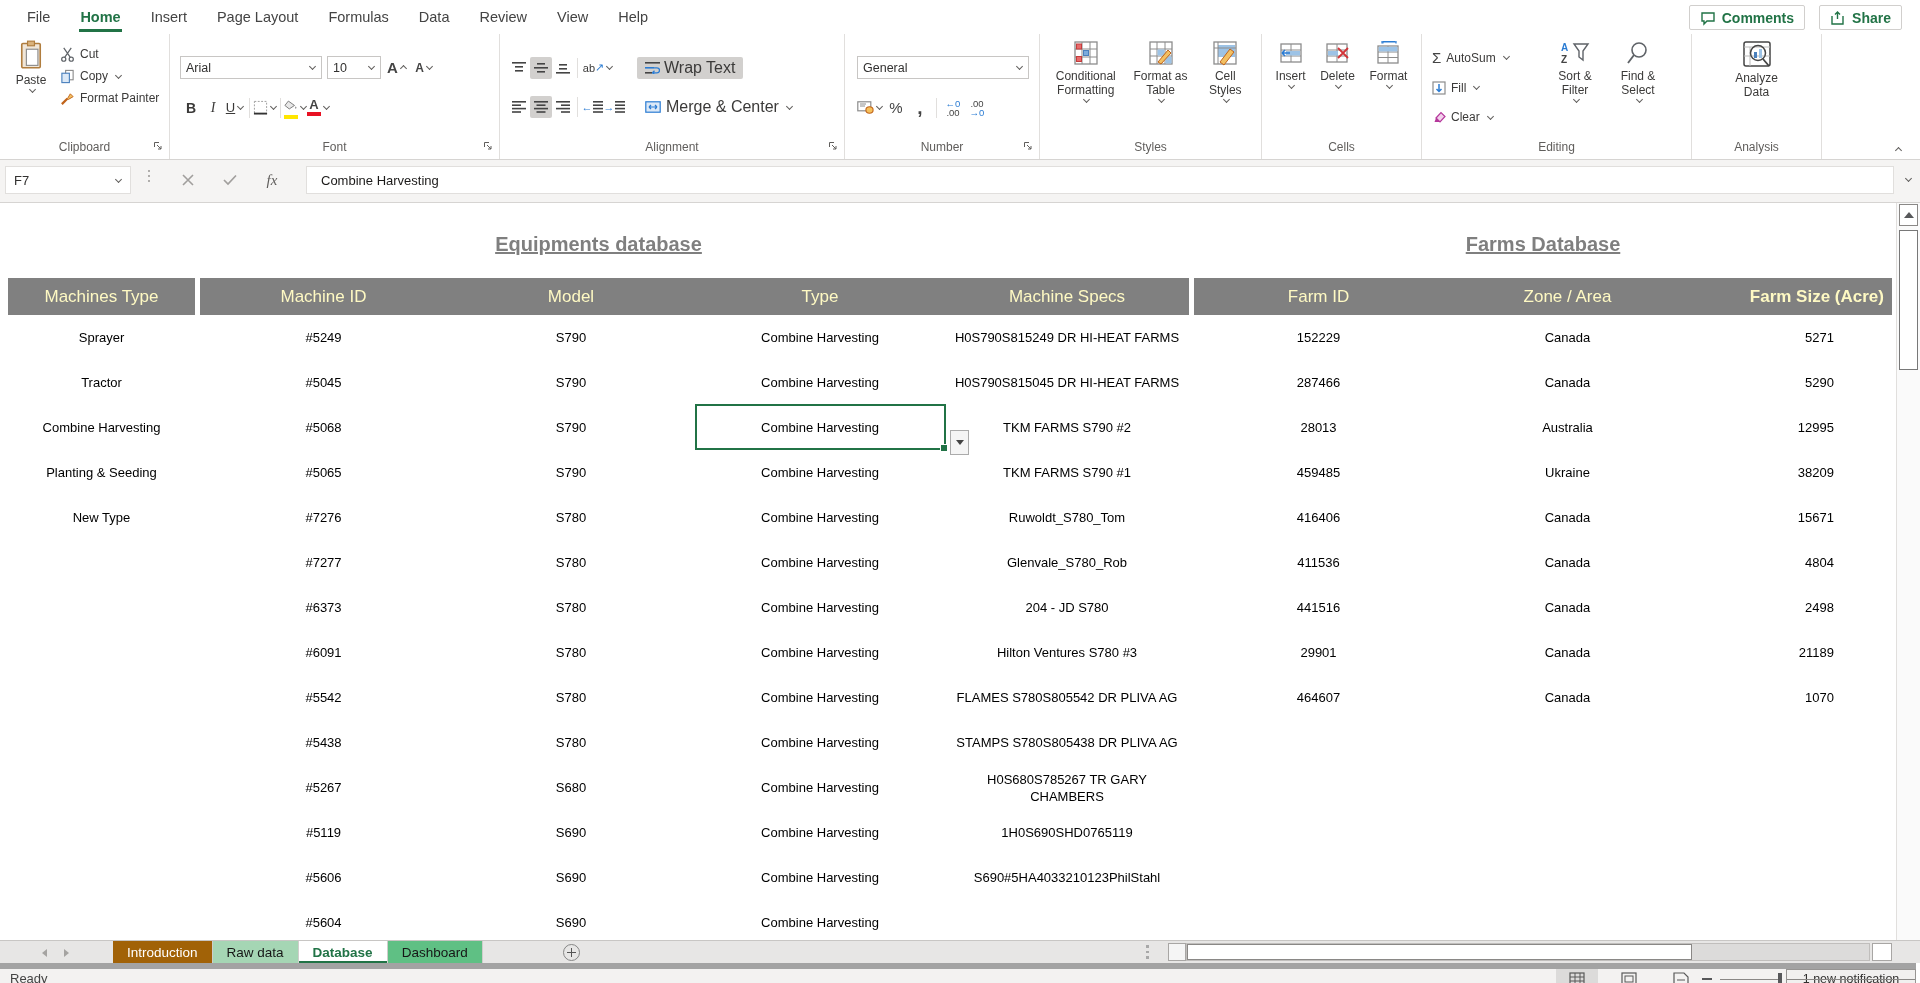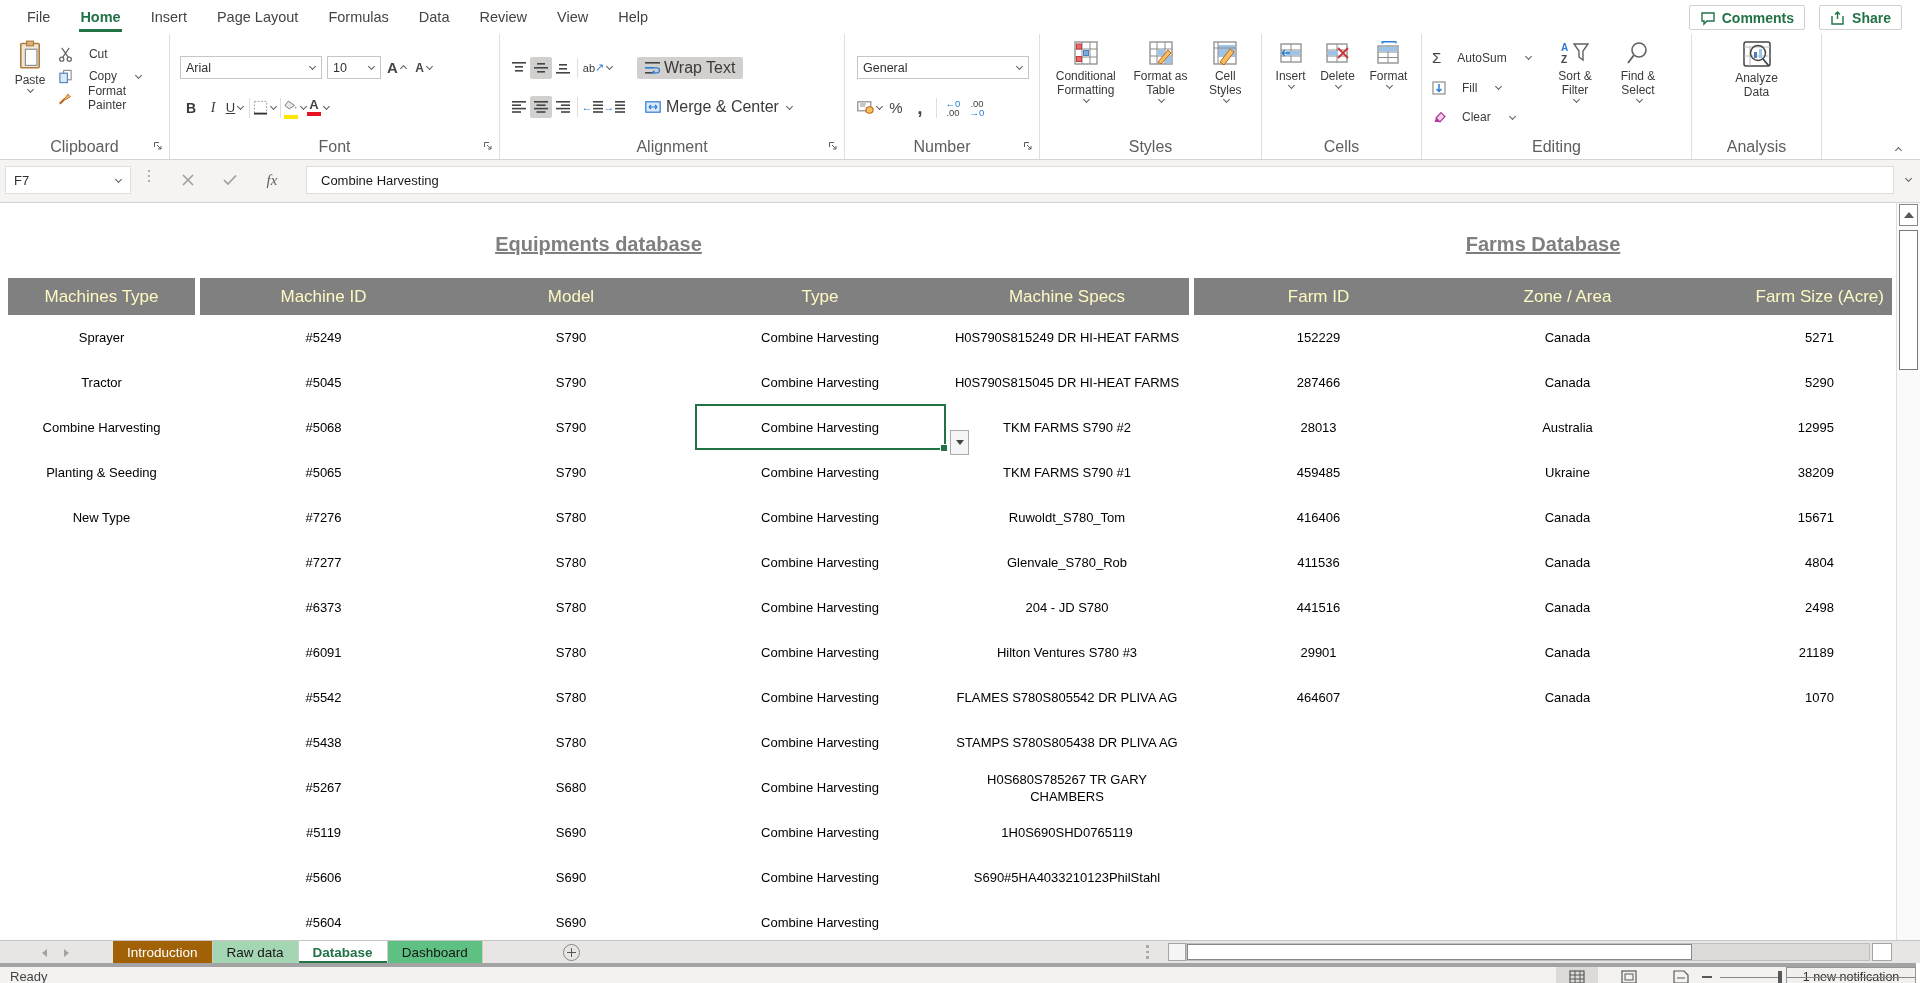--- a/index.html
+++ b/index.html
@@ -14,27 +14,27 @@
   .rtab.active { font-weight:700; color:#217346; }
   .rtab.active::after { content:''; position:absolute; left:14px; right:14px; bottom:2px; height:3px; background:#217346; }
   .top-right { position:absolute; right:18px; top:5px; display:flex; gap:14px; }
   .pill-btn { height:25px; border:1px solid #d1cfcd; background:#fff; color:#217346; font-size:14px; font-weight:600;
               display:flex; align-items:center; gap:6px; padding:0 10px; border-radius:2px; }
 
   
   .ribbon { position:absolute; left:0; top:34px; width:1920px; height:126px; background:#fff; border-bottom:1px solid #d6d4d2; display:flex; }
   .rgroup { position:relative; border-right:1px solid #e1dfdd; display:flex; flex-direction:column; padding:3px 4px 0 4px; }
   .rg-content { flex:1; display:flex; }
-  .rg-label { height:21px; font-size:16px; color:#605e5c; text-align:center; line-height:18px; position:relative; }
+  .rg-label { height:21px; font-size:12px; color:#605e5c; text-align:center; line-height:18px; position:relative; }
   .launcher { position:absolute; right:2px; top:3px; }
   .chv { display:inline-block; width:5px; height:5px; border-right:1.4px solid #605e5c; border-bottom:1.4px solid #605e5c; transform:rotate(45deg); margin:0 1px 2px 3px; }
   .chv.up { transform:rotate(-135deg); margin-bottom:-2px; }
   .big-btn { display:flex; flex-direction:column; align-items:center; font-size:12px; color:#3b3a39; padding:3px 5px 0; line-height:14px; text-align:center; }
   .big-btn .lbl { margin-top:3px; }
-  .small-row { display:flex; align-items:center; gap:16px; font-size:12px; height:22px; padding:0 2px; }
+  .small-row { display:flex; align-items:center; gap:5px; font-size:12px; height:22px; padding:0 2px; }
   .sbtn { display:flex; align-items:center; justify-content:center; min-width:22px; height:22px; border-radius:2px; }
   .sbtn.toggled { background:#d2d0ce; }
   .combo { height:23px; border:1px solid #c8c6c4; background:#fff; display:flex; align-items:center; font-size:12.5px; padding:0 5px; color:#323130; }
   .combo .chv { margin-left:auto; }
   .glyphA { font-size:13px; font-weight:600; color:#444; }
   .bar { display:block; width:14px; height:4px; margin-top:1px; }
   .divline { width:1px; height:20px; background:#e1dfdd; margin:0 3px; }
   .lines-ico rect { fill:#444; }
   .blue { color:#2b7cd3; }
 
@@ -56,21 +56,21 @@
   .hdr-equip { left:8px; } .hdr-farm { left:1194px; }
   .hc { height:37px; background:#808080; color:#fef9c3; font-size:17px; display:flex; align-items:center; justify-content:center; }
   .body { position:absolute; top:112px; }
   .b-equip { left:8px; } .b-farm { left:1194px; }
   .erow { display:flex; height:45px; }
   .cell { display:flex; align-items:center; justify-content:center; font-size:13px; color:#000; text-align:center; line-height:17px; }
   .c0 { width:187px; margin-right:5px; }
   .c1 { width:247px; } .c2 { width:248px; } .c3 { width:250px; } .c4 { width:244px; padding:0 6px; }
   .f0 { width:249px; } .f1 { width:249px; }
   .f2 { width:200px; justify-content:flex-end; padding-right:58px; }
-  .hc.f2 { padding-right:8px; }
+  .hc.f2 { padding-right:8px;font-weight:bold; }
   .sel-box { position:absolute; left:695px; top:201px; width:251px; height:46px; border:2px solid #217346; pointer-events:none; }
   .sel-box::after { content:''; position:absolute; right:-4px; bottom:-4px; width:6px; height:6px; background:#217346; border:1px solid #fff; }
   .val-drop { position:absolute; left:950px; top:227px; width:19px; height:25px; background:#f5f5f5; border:1px solid #ababab; display:flex; align-items:center; justify-content:center; }
   .val-drop .tri { width:0; height:0; border-left:4px solid transparent; border-right:4px solid transparent; border-top:5px solid #444; }
   .vscroll { position:absolute; left:1896px; top:0; width:24px; height:737px; background:#fafafa; border-left:1px solid #e1dfdd; }
   .vs-arrow { height:22px; border:1px solid #8a8886; margin:1px 2px; background:#fff; display:flex; align-items:center; justify-content:center; }
   .vs-arrow .tri { width:0; height:0; border-left:5px solid transparent; border-right:5px solid transparent; border-bottom:6px solid #57585a; }
   .vs-thumb { position:absolute; left:2px; top:27px; width:19px; height:140px; background:#fff; border:1px solid #787878; }
 
   
@@ -86,21 +86,21 @@
   .addsheet::before { content:''; position:absolute; left:3px; top:7px; width:9px; height:1.4px; background:#555; }
   .addsheet::after { content:''; position:absolute; left:7px; top:3px; width:1.4px; height:9px; background:#555; }
   .tdots { position:absolute; left:1146px; top:4px; display:flex; flex-direction:column; gap:3px; }
   .tdots i { width:2.5px; height:2.5px; background:#a8a8a8; }
   .hs-left { position:absolute; left:1168px; top:2px; width:18px; height:18px; background:#f5f5f5; border:1px solid #a8a6a4; }
   .hs-track { position:absolute; left:1186px; top:2px; width:684px; height:18px; background:#dcdbda; border:1px solid #c0bebc; }
   .hs-thumb { position:absolute; left:0; top:0; width:505px; height:16px; background:#fff; border:1px solid #8a8886; }
   .hs-right { position:absolute; left:1872px; top:2px; width:20px; height:18px; background:#fff; border:1px solid #a8a6a4; }
 
   
-  .statusbar { position:absolute; left:0; top:963px; width:1916px; height:20px; background:#f3f2f1; border-top:4px solid #a3a3a3; font-size:13px; color:#444; }
+  .statusbar { position:absolute; left:0; top:963px; width:1916px; height:20px; background:#f3f2f1; border-top:6px solid #a3a3a3; font-size:13px; color:#444; }
   .ready { position:absolute; left:10px; top:2px; }
   .view-ico { position:absolute; top:0; width:42px; height:20px; display:flex; align-items:center; justify-content:center; }
   .view-ico.sel { background:#dcdbda; }
   .zoom-minus { position:absolute; left:1702px; top:9px; width:10px; height:1.6px; background:#57585a; }
   .zoom-line { position:absolute; left:1720px; top:10px; width:58px; height:1px; background:#8a8886; }
   .zoom-handle { position:absolute; left:1778px; top:4px; width:4px; height:12px; background:#57585a; }
   .toast { position:absolute; left:1786px; top:0; width:130px; height:20px; background:#f1f0ef; border:1px solid #979593; display:flex; align-items:center; justify-content:center; font-size:12.5px; color:#323130; }
   .toast::after { content:''; position:absolute; left:0; right:0; top:9px; height:1px; background:#8a8886; }
 </style>
 </head>

